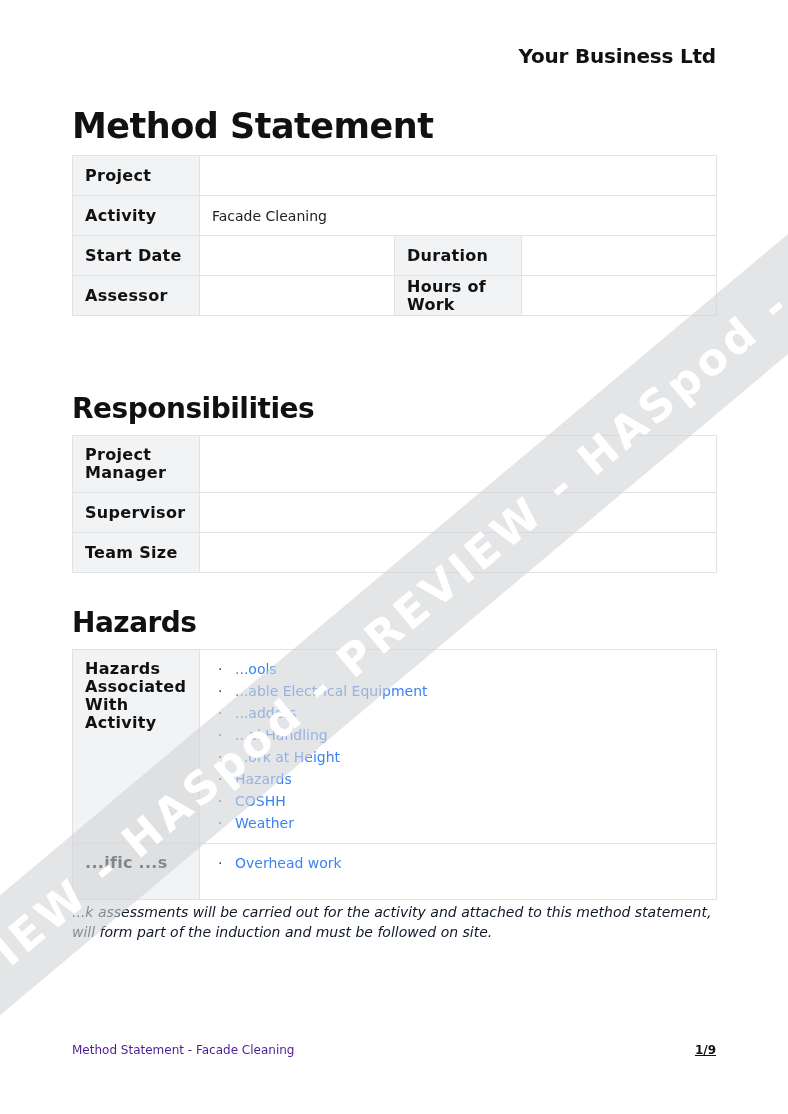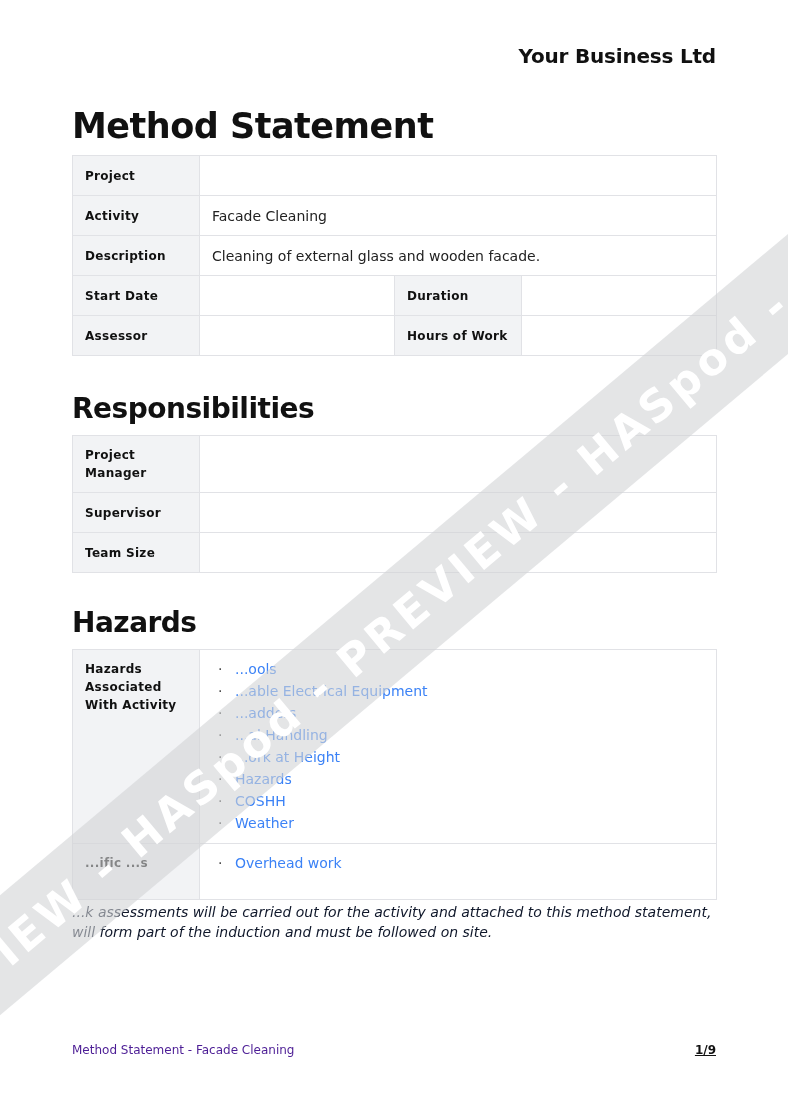--- a/index.html
+++ b/index.html
@@ -6,21 +6,21 @@
   body {
     width: 788px; height: 1114px; background: #ffffff; position: relative; overflow: hidden;
     font-family: "DejaVu Sans", sans-serif; color: #111111;
   }
   .company { position: absolute; right: 72px; top: 44px; font-size: 20px; font-weight: bold; letter-spacing: -0.2px; }
   h1, h2 { margin: 0; font-weight: bold; position: absolute; left: 72px; letter-spacing: -0.5px; }
   h1 { top: 106px; font-size: 35px; }
   h2 { font-size: 28px; }
   table { position: absolute; left: 72px; width: 645px; border-collapse: collapse; table-layout: fixed; }
   td { border: 1.5px solid #e1e2e6; font-size: 13px; vertical-align: middle; }
-  td.lbl { background: #f2f3f5; font-weight: bold; font-size: 12px; padding: 0 12px; line-height: 18px; letter-spacing: 0.3px; }
+  td.lbl { background: #f2f3f5; font-weight: bold; font-size: 16px; padding: 0 12px; line-height: 18px; letter-spacing: 0.3px; }
   td.val { background: #fff; padding: 0 12px; font-size: 14px; color: #222; }
   .info td { height: 39px; }
   .resp td { height: 39px; }
   .haz td.lbl { vertical-align: top; padding-top: 10px; }
   .haz td.val { vertical-align: top; padding: 8px 12px 8px 18px; }
   ul { list-style: none; margin: 0; padding: 0; }
   li { font-size: 14px; line-height: 22px; color: #3b82f6; position: relative; padding-left: 17px; }
   li::before { content: "·"; position: absolute; left: 0; color: #444; }
   .note { position: absolute; left: 72px; top: 902px; width: 650px; font-style: italic; font-size: 14px; line-height: 20px; color: #0f172a; }
   .footer-left { position: absolute; left: 72px; top: 1043px; font-size: 12px; color: #4c1d95; }
@@ -46,24 +46,20 @@
       <col>
     </colgroup>
   <tbody>
       <tr>
     <td class="lbl">Project</td>
     <td class="val" colspan="3"></td>
   </tr>
   <tr>
     <td class="lbl">Activity</td>
     <td class="val" colspan="3">Facade Cleaning</td>
-  </tr>
-  <tr>
-    <td class="lbl">Description</td>
-    <td class="val" colspan="3">Cleaning of external glass and wooden facade.</td>
   </tr>
   <tr>
     <td class="lbl">Start Date</td>
     <td class="val"></td>
     <td class="lbl">Duration</td>
     <td class="val"></td>
   </tr>
   <tr>
     <td class="lbl">Assessor</td>
     <td class="val"></td>

